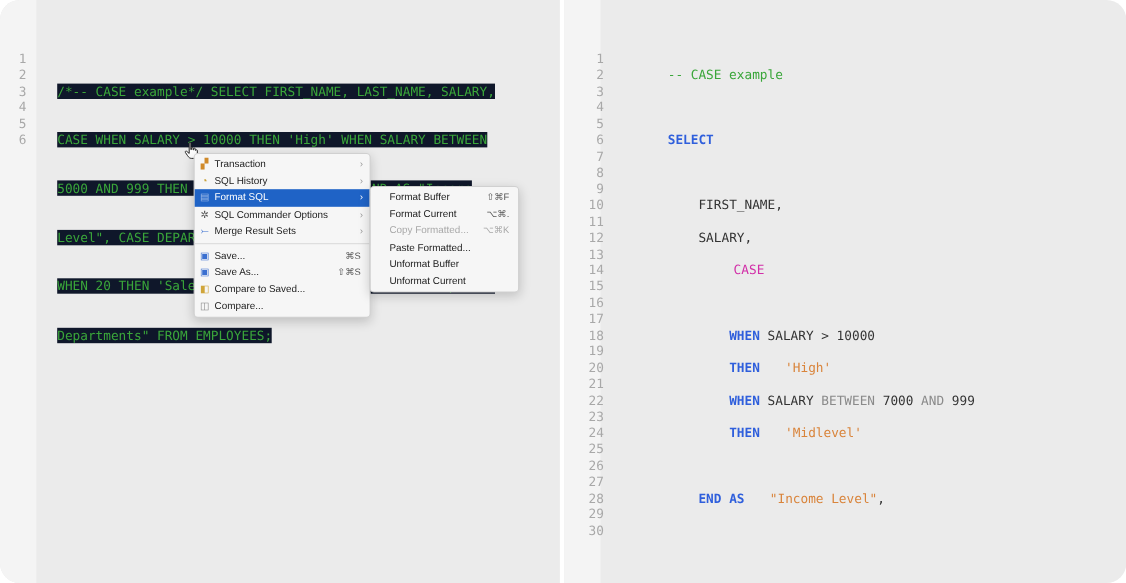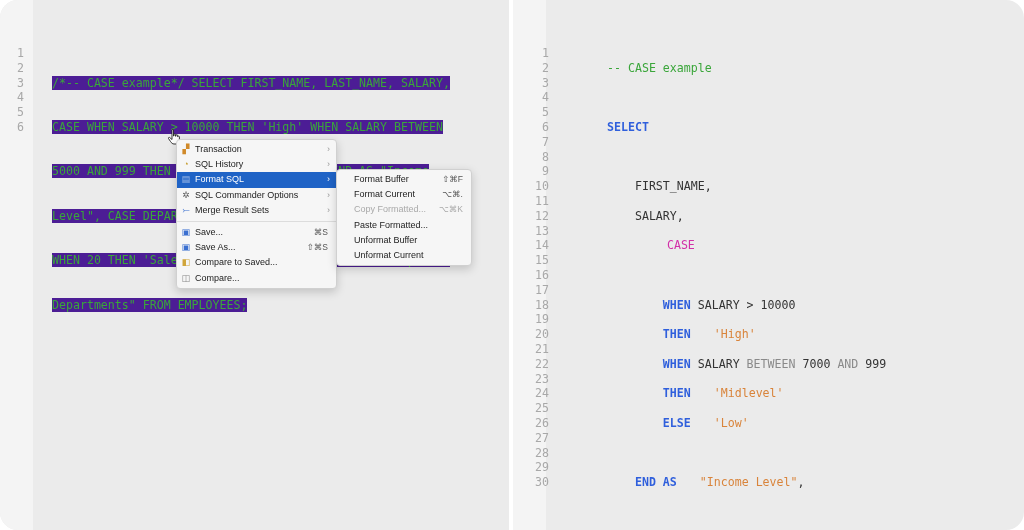--- a/index.html
+++ b/index.html
@@ -9,21 +9,21 @@
   .panel { position: absolute; top: 0; height: 530px; background: #ebebeb; overflow: hidden; }
   .panel-left { left: 0; width: 509px; border-radius: 18px 0 0 18px; }
   .panel-right { left: 513px; width: 511px; border-radius: 0 18px 18px 0; }
   .gutter { position: absolute; top: 0; bottom: 0; left: 0; width: 33px; background: #f4f4f4; }
   .panel-right .gutter { width: 33px; }
 
   .code { position: absolute; font-size: 11.6px; line-height: 14.8px; white-space: pre; }
   .lnums { position: absolute; font-size: 11.6px; line-height: 14.8px; color: #a8a8a8; text-align: right; }
   .panel-left .lnums { left: 0; width: 24px; top: 46px; }
   .panel-left .code { left: 52px; top: 46px; color: #3aa63a; }
-  .panel-left .code .sel { background: #4c1d95; }
+  .panel-left .code .sel { background: #0f172a; }
 
   .panel-right .lnums { left: 6px; width: 30px; top: 46px; }
   .panel-right .code { left: 94px; top: 46px; color: #333; }
 
   .kw { color: #2f5fdc; font-weight: bold; }
   .case { color: #d22fa8; margin-left: 32px; }
   .str { color: #d9843b; padding-left: 16px; }
   .cm { color: #3aa63a; }
   .gray { color: #8a8a8a; }
 
@@ -184,21 +184,20 @@
 <div><span class="kw">SELECT</span></div>
 <div> </div>
 <div>    <span>FIRST_NAME,</span></div>
 <div>    <span>SALARY,</span></div>
 <div>    <span class="case">CASE</span></div>
 <div> </div>
 <div>        <span class="kw">WHEN</span><span> SALARY &gt; 10000</span></div>
 <div>        <span class="kw">THEN</span><span class="str"> 'High'</span></div>
 <div>        <span class="kw">WHEN</span><span> SALARY </span><span class="gray">BETWEEN</span><span> 7000 </span><span class="gray">AND</span><span> 999</span></div>
 <div>        <span class="kw">THEN</span><span class="str"> 'Midlevel'</span></div>
-<div>        <span class="kw">ELSE</span><span class="str"> 'Low'</span></div>
 <div> </div>
 <div>    <span class="kw">END AS</span><span class="str"> "Income Level"</span><span>,</span></div>
 
 
 
 
 
 
 
 

